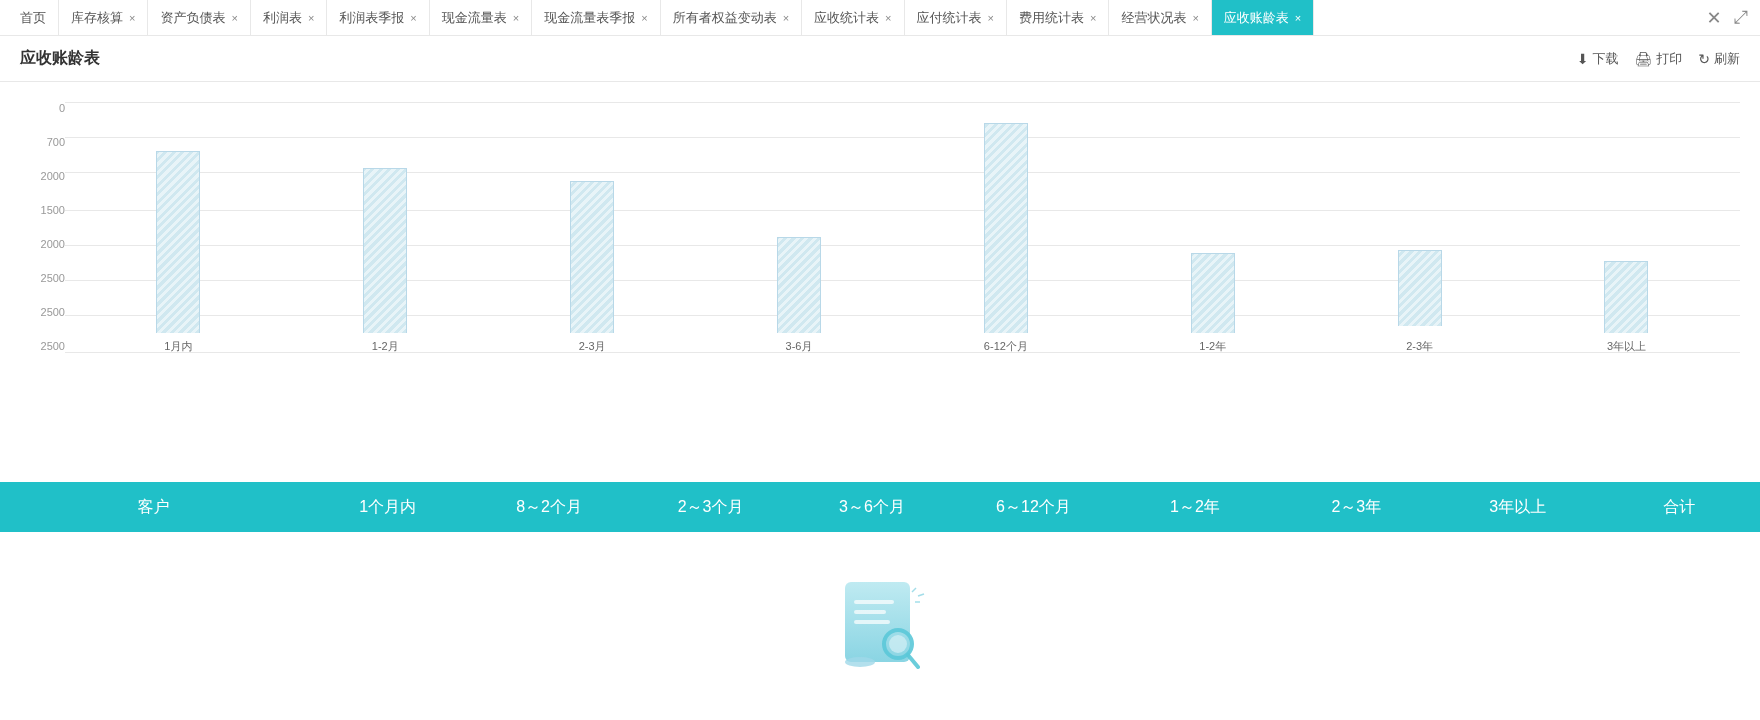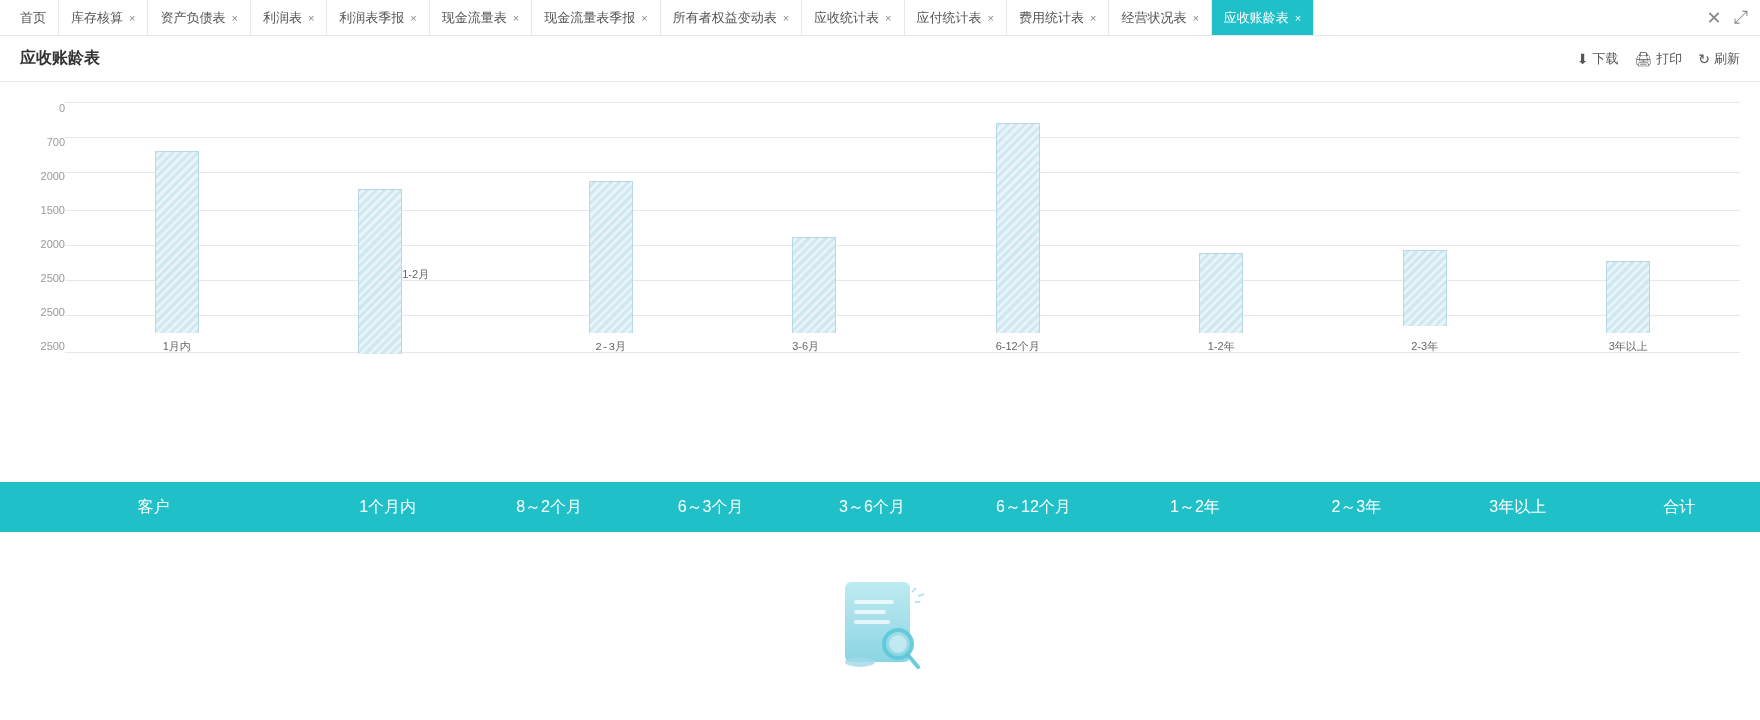--- a/index.html
+++ b/index.html
@@ -256,31 +256,31 @@
           <div style="position:absolute; top:100%; left:0; right:0; height:1px; background:#e8e8e8;"></div>
         </div>
 
         <div style="position:absolute; top:0; left:0; right:0; bottom:0; display:flex; align-items:flex-end; justify-content:space-around; padding: 0 10px 28px;">
 
           <div style="display:flex;flex-direction:column;align-items:center;">
             <div style="width:44px; height:182px;" class="bar"></div>
             <div style="margin-top:6px;font-size:11px;color:#666;">1月内</div>
           </div>
 
-          <div style="display:flex;align-items:center;justify-content:space-between;">
+          <div style="display:flex;flex-direction:column;align-items:center;justify-content:space-between;">
             <div style="width:44px; height:165px;" class="bar"></div>
             <div style="margin-top:6px;font-size:11px;color:#666;">1-2月</div>
           </div>
 
-          <div style="display:flex;flex-direction:column;align-items:center;font-family:Liberation Mono, monospace;">
+          <div style="display:flex;flex-direction:column;align-items:center;">
             <div style="width:44px; height:152px;" class="bar"></div>
             <div style="margin-top:6px;font-size:11px;color:#666;">2-3月</div>
           </div>
 
-          <div style="display:flex;flex-direction:column;align-items:flex-start;">
+          <div style="display:flex;flex-direction:column;align-items:center;">
             <div style="width:44px; height:96px;" class="bar"></div>
             <div style="margin-top:6px;font-size:11px;color:#666;">3-6月</div>
           </div>
 
           <div style="display:flex;flex-direction:column;align-items:center;text-align:right;">
             <div style="width:44px; height:210px;" class="bar"></div>
             <div style="margin-top:6px;font-size:11px;color:#666;">6-12个月</div>
           </div>
 
           <div style="display:flex;flex-direction:column;align-items:center;">
@@ -307,21 +307,21 @@
     <div class="table-header-cell customer">
       <span>客户</span>
     </div>
     <div class="table-header-cell">
       <span>1个月内</span>
     </div>
     <div class="table-header-cell">
       <span>8～2个月</span>
     </div>
     <div class="table-header-cell">
-      <span>6～3个月</span>
+      <span>2～3个月</span>
     </div>
     <div class="table-header-cell">
       <span>3～6个月</span>
     </div>
     <div class="table-header-cell">
       <span>6～12个月</span>
     </div>
     <div class="table-header-cell">
       <span>1～2年</span>
     </div>

